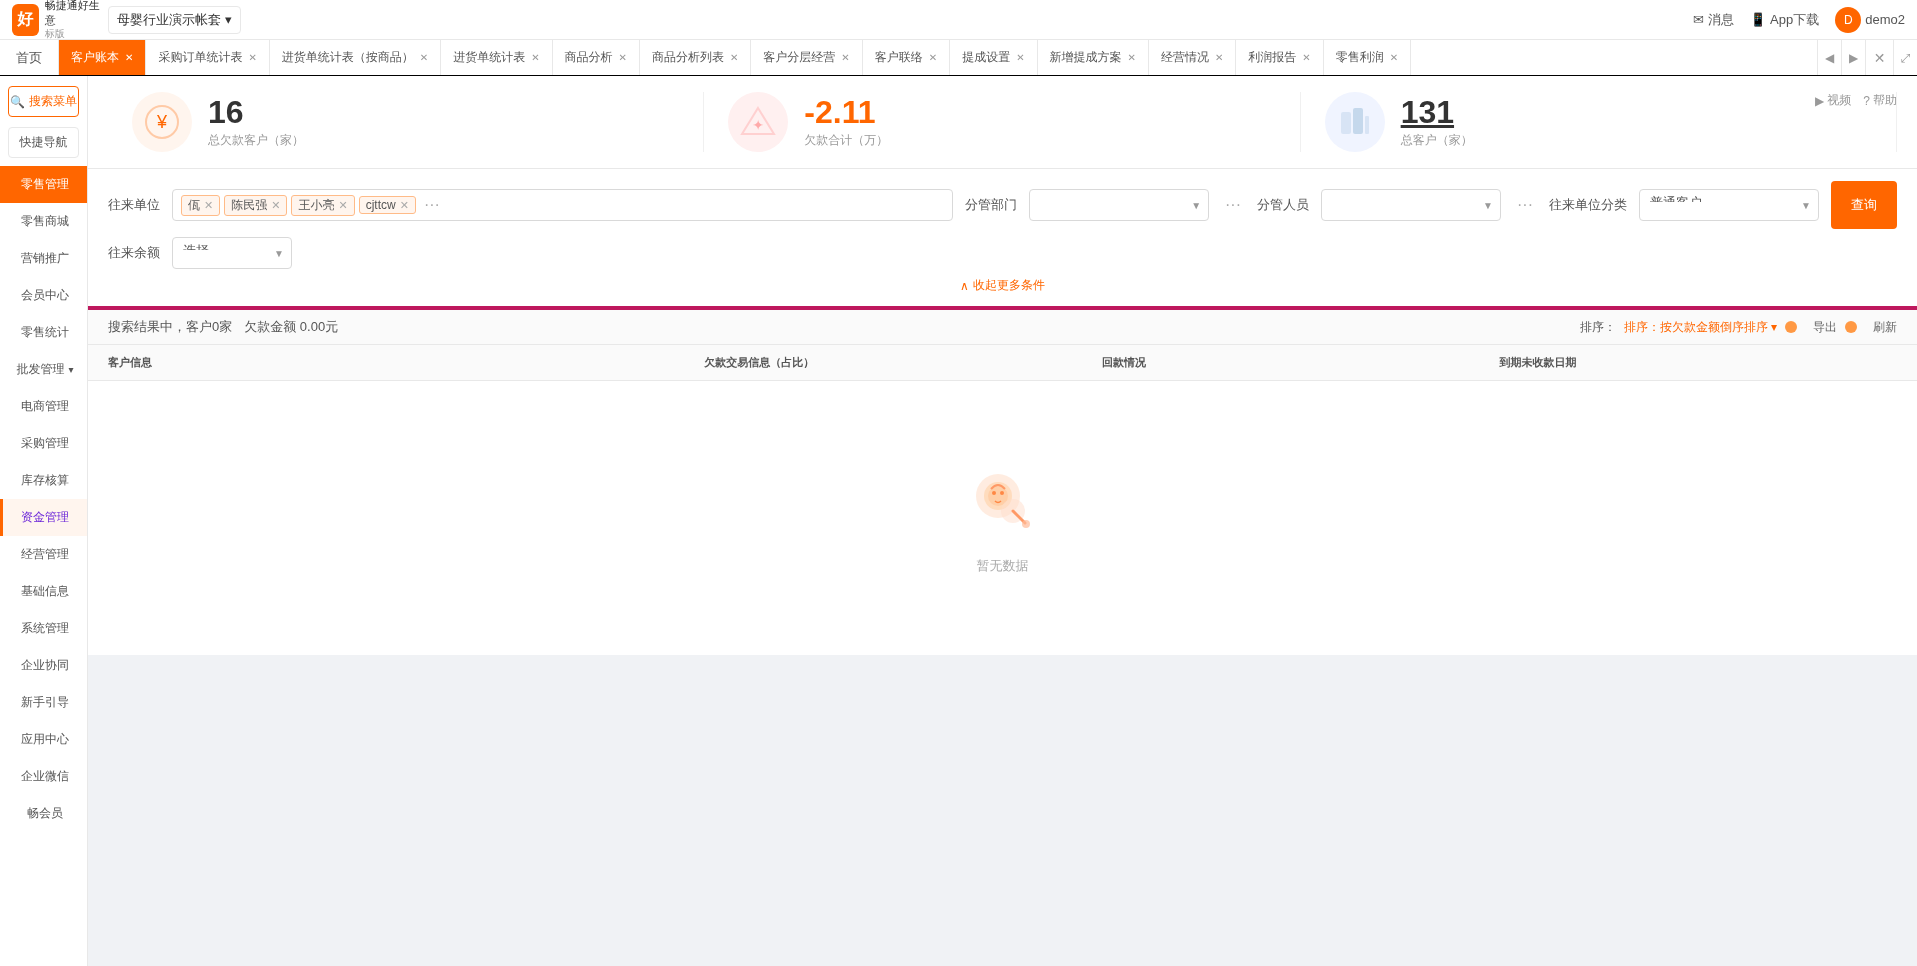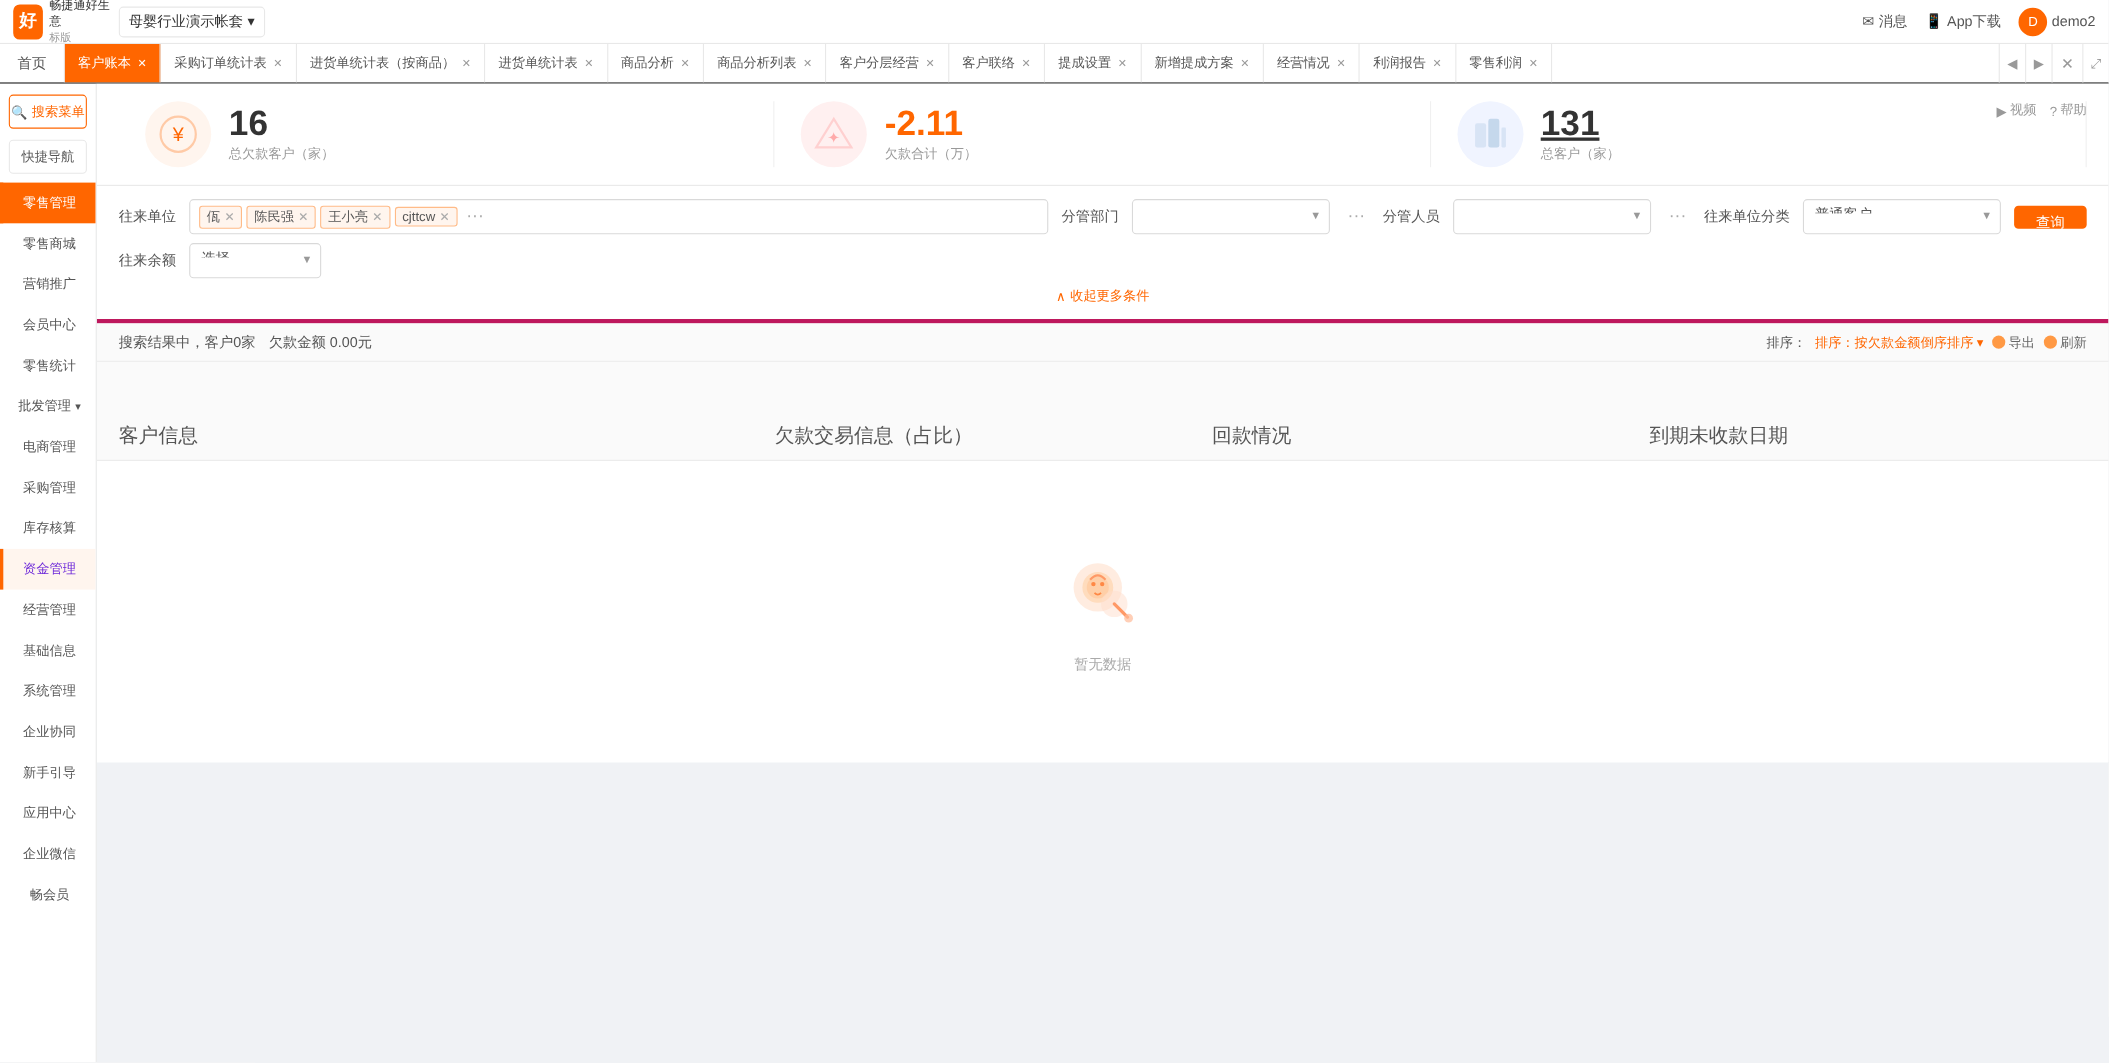--- a/index.html
+++ b/index.html
@@ -118,45 +118,45 @@
     }
     .filter-row { display: flex; align-items: center; gap: 12px; flex-wrap: wrap; margin-bottom: 8px; }
     .filter-label { font-size: 13px; color: #555; white-space: nowrap; }
     .filter-tags { display: flex; align-items: center; flex-wrap: wrap; gap: 4px; flex: 1; border: 1px solid #d9d9d9; border-radius: 4px; padding: 4px 8px; min-height: 32px; }
     .filter-tag { display: flex; align-items: center; gap: 4px; background: #fff5ee; border: 1px solid #ffbb88; border-radius: 3px; padding: 1px 6px; font-size: 12px; color: #555; }
     .filter-tag .tag-x { color: #aaa; cursor: pointer; font-size: 11px; }
     .filter-select { border: 1px solid #d9d9d9; border-radius: 4px; padding: 5px 28px 18px 10px; font-size: 13px; color: #555; background: #fff; cursor: pointer; min-width: 180px; height: 32px; position: relative; appearance: none; }
     .filter-select-wrap { position: relative; }
     .filter-select-wrap::after { content: "▼"; position: absolute; right: 8px; top: 50%; transform: translateY(-50%); font-size: 10px; color: #999; pointer-events: none; }
     .filter-dots { color: #aaa; cursor: pointer; font-size: 16px; padding: 0 4px; }
-    .btn-query { background: #ff6600; color: #fff; border: none; border-radius: 4px; padding: 6px 20px; font-size: 13px; cursor: pointer; height: 21px; }
+    .btn-query { background: #ff6600; color: #fff; border: none; border-radius: 4px; padding: 6px 20px; font-size: 13px; cursor: pointer; height: 48px; }
     .collapse-btn { display: flex; align-items: center; gap: 4px; color: #ff6600; font-size: 12px; cursor: pointer; justify-content: center; }
 
     
     .result-bar {
       background: #fafafa;
       border-bottom: 1px solid #e8e8e8;
       padding: 8px 20px;
       display: flex;
       align-items: center;
       justify-content: space-between;
       font-size: 13px;
       color: #555;
     }
     .result-bar-left { display: flex; gap: 12px; }
     .result-bar-right { display: flex; align-items: center; gap: 8px; font-size: 12px; color: #666; }
     .result-bar-right .sort-label { color: #555; }
     .result-bar-right .sort-select { display: flex; align-items: center; gap: 3px; color: #ff6600; cursor: pointer; }
-    .result-bar-right .icon-btn { display: flex; align-items: center; gap: 3px; cursor: pointer; }
+    .result-bar-right .icon-btn { display: flex; align-items: center; gap: 16px; cursor: pointer; }
     .result-bar-right .icon-btn .dot { width: 12px; height: 12px; border-radius: 50%; background: #ff9944; display: inline-block; }
 
     
     .data-table { background: #fff; width: 100%; }
     .table-header { display: flex; background: #fafafa; border-bottom: 1px solid #e8e8e8; padding: 10px 20px; }
-    .table-col { flex: 1; font-size: 18px; color: #555; font-weight: 400; margin-top: 45px; }
+    .table-col { flex: 1; font-size: 11px; color: #555; font-weight: 700; }
     .table-col:first-child { flex: 1.5; }
     .empty-state { display: flex; flex-direction: column; align-items: center; justify-content: center; padding: 80px 0; background: #fff; }
     .empty-icon { width: 80px; height: 80px; margin-bottom: 16px; }
     .empty-text { font-size: 13px; color: #aaa; }
 
     
     ::-webkit-scrollbar { width: 6px; height: 6px; }
     ::-webkit-scrollbar-track { background: #f5f5f5; }
     ::-webkit-scrollbar-thumb { background: #ddd; border-radius: 3px; }
   </style>

